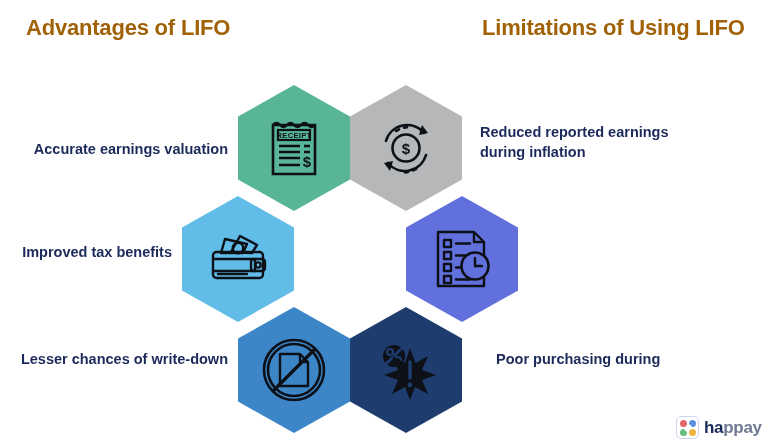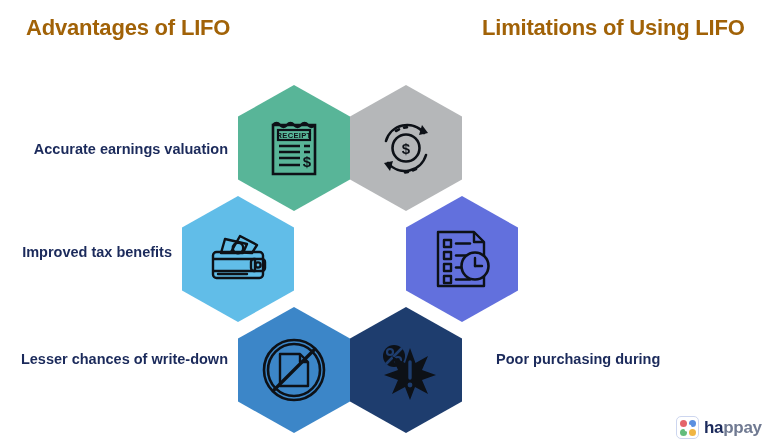--- a/index.html
+++ b/index.html
@@ -177,20 +177,24 @@
         <line x1="36" y1="24" x2="36" y2="40"></line>
       </g>
       <circle cx="36" cy="47" r="2.4" fill="#1e3d6e"></circle>
     </svg>
   </div>
 
   <div class="label left" id="label-accurate">Accurate earnings valuation</div>
   <div class="label left" id="label-tax">Improved tax benefits</div>
   <div class="label left" id="label-writedown">Lesser chances of write-down</div>
 
+  <div class="label right" id="label-reduced">
+    <div>Reduced reported earnings</div>
+    <div>during inflation</div>
+  </div>
   <div class="label right" id="label-poor">Poor purchasing during</div>
 
   <div id="logo">
     <span id="logo-mark">
       <i class="d1"></i>
         <i class="d2"></i>
         <i class="d3"></i>
         <i class="d4"></i>
         <i class="bar"></i>
     </span>

